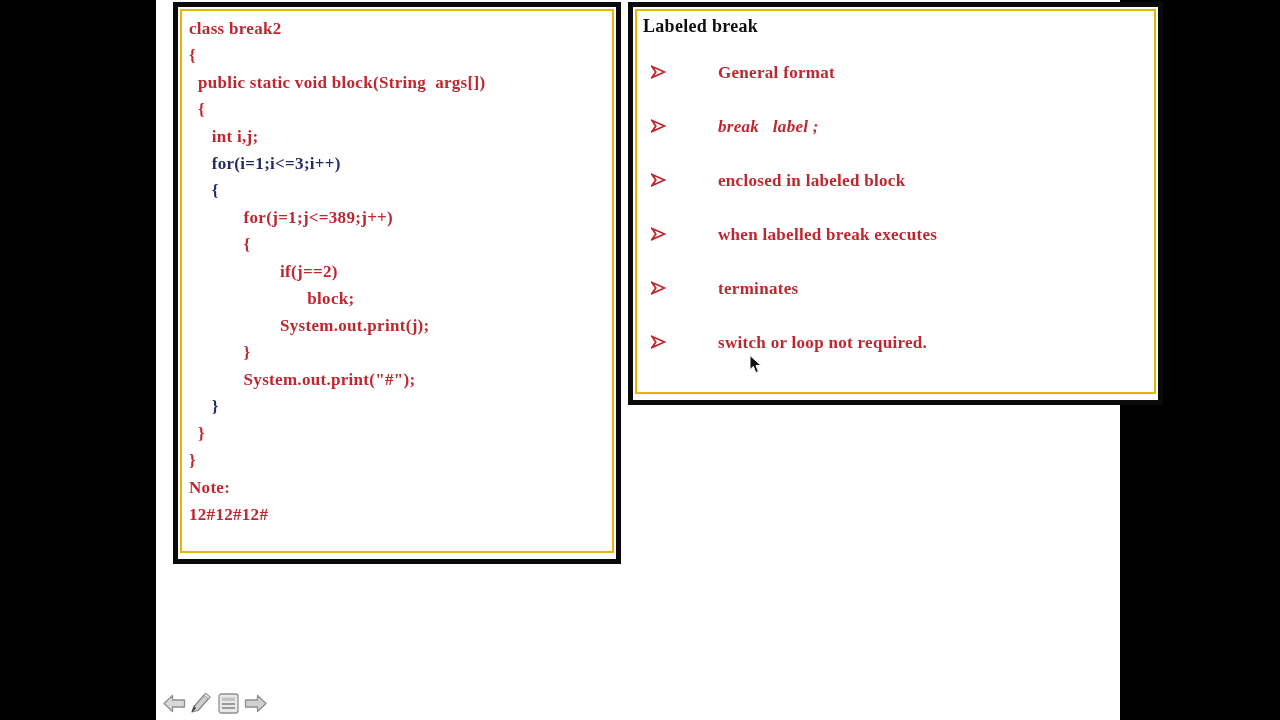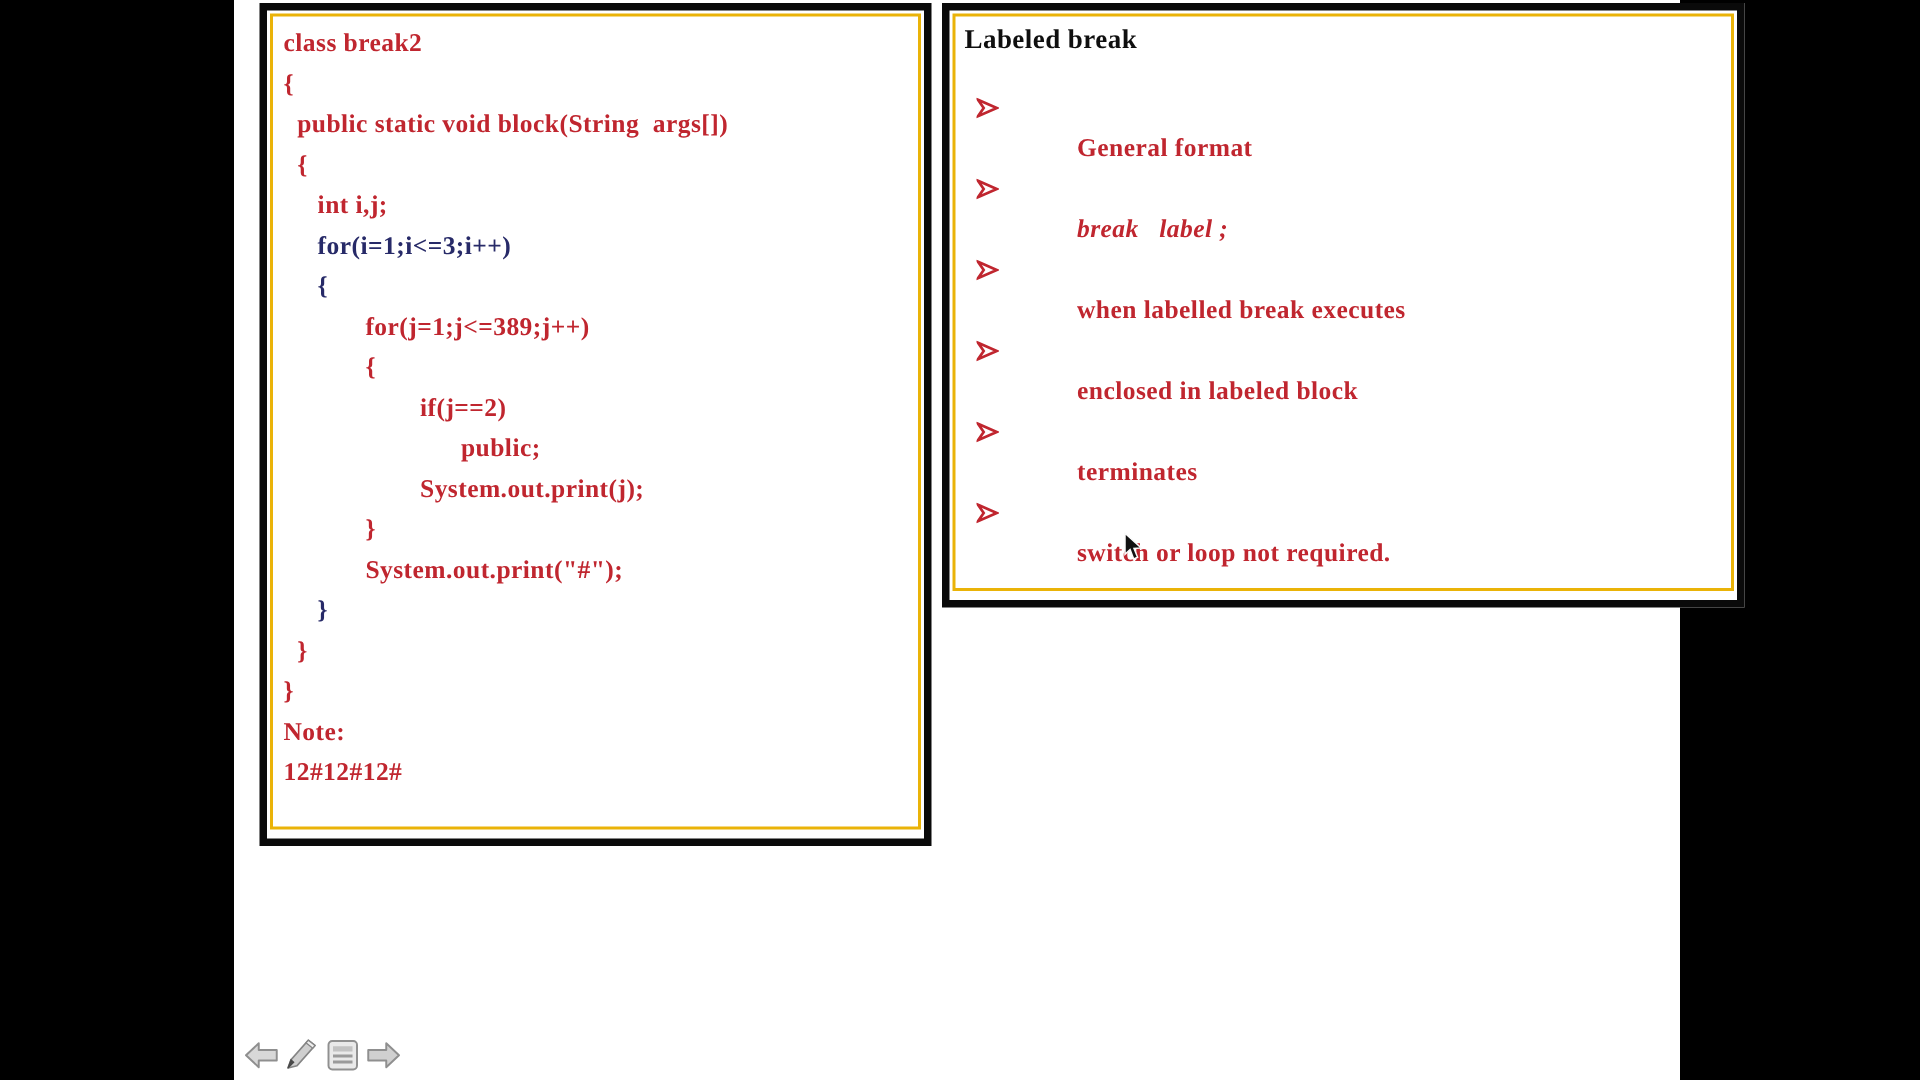--- a/index.html
+++ b/index.html
@@ -80,21 +80,20 @@
     flex: 0 0 auto;
   }
   .bullet-text {
     margin-left: 52px;
     color: var(--bullet-red);
     font-size: 17px;
     font-weight: bold;
     line-height: 22px;
     letter-spacing: 0.3px;
     white-space: pre;
-    margin-top: 26px;
   }
   .bullet.italic .bullet-text { font-style: italic; }
 
   
   .nav-toolbar {
     position: absolute;
     left: 6px;
     top: 693px;
     display: flex;
     align-items: center;
@@ -131,21 +130,21 @@
         <div class="code-line red">class break2</div>
         <div class="code-line red">{</div>
         <div class="code-line red">  public static void block(String  args[])</div>
         <div class="code-line red">  {</div>
         <div class="code-line red">     int i,j;</div>
         <div class="code-line navy">     for(i=1;i&lt;=3;i++)</div>
         <div class="code-line navy">     {</div>
         <div class="code-line red">            for(j=1;j&lt;=389;j++)</div>
         <div class="code-line red">            {</div>
         <div class="code-line red">                    if(j==2)</div>
-        <div class="code-line red">                          public;</div>
+        <div class="code-line red">                          block;</div>
         <div class="code-line red">                    System.out.print(j);</div>
         <div class="code-line red">            }</div>
         <div class="code-line red">            System.out.print("#");</div>
         <div class="code-line navy">     }</div>
         <div class="code-line red">  }</div>
         <div class="code-line red">}</div>
         <div class="code-line red">Note:</div>
         <div class="code-line red">12#12#12#</div>
       </div>
   </div>
@@ -163,27 +162,27 @@
           <div class="bullet italic">
             <span class="bullet-glyph"><svg width="15" height="14" viewBox="0 0 15 14">
                 <polygon points="1,1.5 13.5,7 1,12.5 4.8,7" fill="none" stroke="#c0262f" stroke-width="1.8" stroke-linejoin="miter"></polygon>
               </svg></span>
             <span class="bullet-text">break   label ;</span>
           </div>
           <div class="bullet">
             <span class="bullet-glyph"><svg width="15" height="14" viewBox="0 0 15 14">
                 <polygon points="1,1.5 13.5,7 1,12.5 4.8,7" fill="none" stroke="#c0262f" stroke-width="1.8" stroke-linejoin="miter"></polygon>
               </svg></span>
+            <span class="bullet-text">enclosed in labeled block</span>
+          </div>
+          <div class="bullet">
+            <span class="bullet-glyph"><svg width="15" height="14" viewBox="0 0 15 14">
+                <polygon points="1,1.5 13.5,7 1,12.5 4.8,7" fill="none" stroke="#c0262f" stroke-width="1.8" stroke-linejoin="miter"></polygon>
+              </svg></span>
             <span class="bullet-text">when labelled break executes</span>
-          </div>
-          <div class="bullet">
-            <span class="bullet-glyph"><svg width="15" height="14" viewBox="0 0 15 14">
-                <polygon points="1,1.5 13.5,7 1,12.5 4.8,7" fill="none" stroke="#c0262f" stroke-width="1.8" stroke-linejoin="miter"></polygon>
-              </svg></span>
-            <span class="bullet-text">enclosed in labeled block</span>
           </div>
           <div class="bullet">
             <span class="bullet-glyph"><svg width="15" height="14" viewBox="0 0 15 14">
                 <polygon points="1,1.5 13.5,7 1,12.5 4.8,7" fill="none" stroke="#c0262f" stroke-width="1.8" stroke-linejoin="miter"></polygon>
               </svg></span>
             <span class="bullet-text">terminates</span>
           </div>
           <div class="bullet">
             <span class="bullet-glyph"><svg width="15" height="14" viewBox="0 0 15 14">
                 <polygon points="1,1.5 13.5,7 1,12.5 4.8,7" fill="none" stroke="#c0262f" stroke-width="1.8" stroke-linejoin="miter"></polygon>

